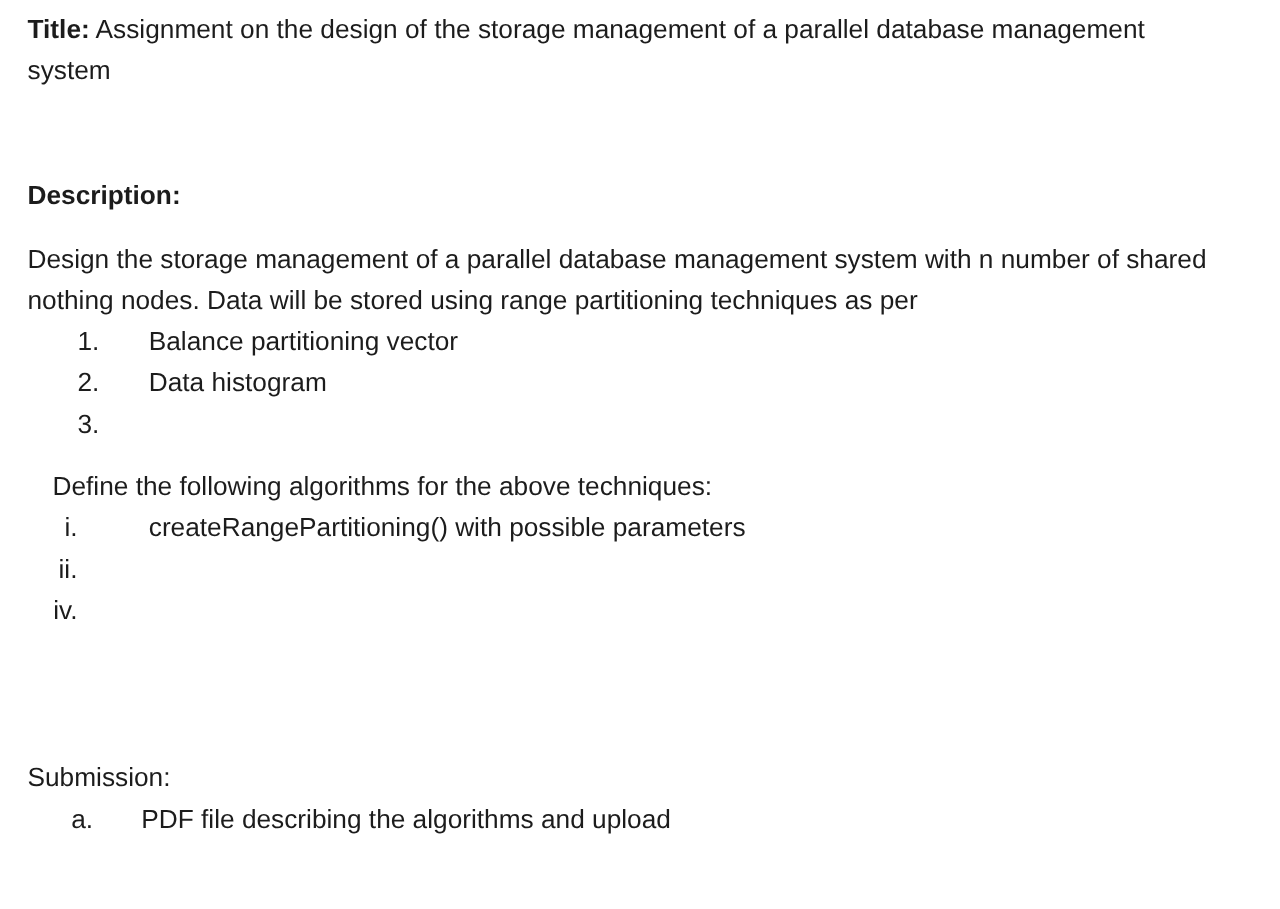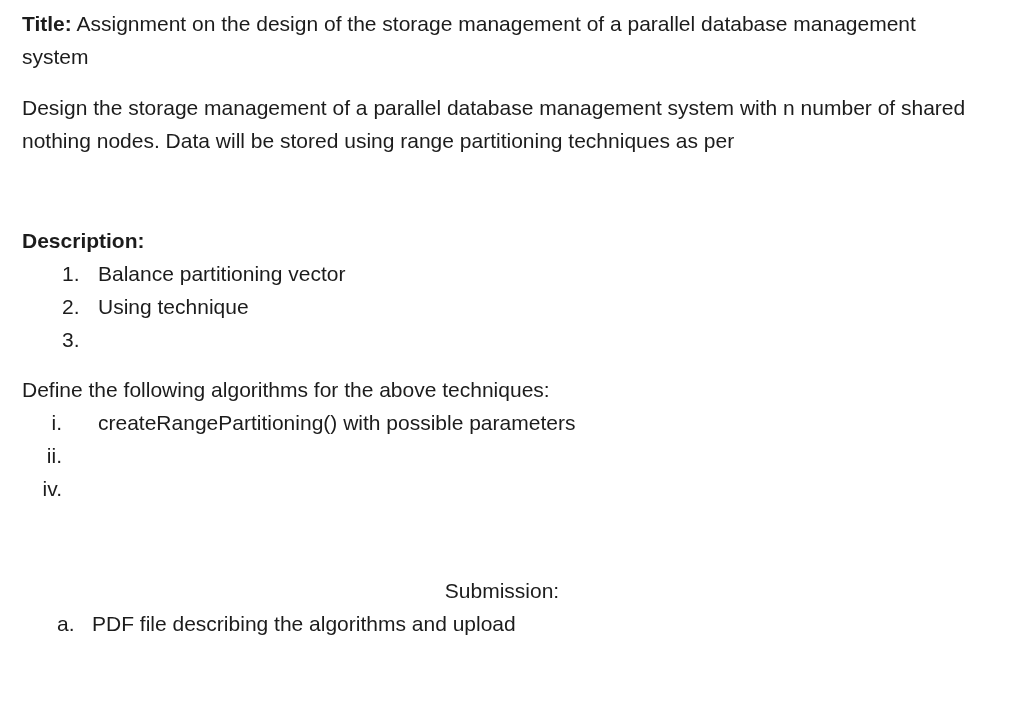--- a/index.html
+++ b/index.html
@@ -28,30 +28,30 @@
   .bold { font-weight: bold; }
   .heading-bold {
     margin: 0;
     font-weight: bold;
   }
   .heading-regular {
     margin: 0;
     font-weight: normal;
   }
   .mt-big { margin-top: 67px; }      
-  .mt-big2 { margin-top: 69px; text-align: center; }     
+  .mt-big2 { margin-top: 101px; }     
   .mt-para { margin-top: 18px; }
-  .mt-para-sm { margin-top: 17px; }
+  .mt-para-sm { margin-top: 17px; margin-left: 20px; }
   .list { margin: 0; }
   .list-row {
     display: flex;
     margin: 0;
   }
   .list-row .marker { flex: 0 0 auto; }
-  .list-row .item-text { flex: 0 1 auto; }
+  .list-row .item-text { flex: 0 1 auto; margin-left: 21px; }
   
   .dec .marker {
     margin-left: 40px;
     width: 36px;
     text-align: left;
   }
   
   .rom .marker {
     width: 40px;
     text-align: right;
@@ -64,32 +64,32 @@
     text-align: left;
   }
 </style>
 </head>
 <body>
 
 <div class="page">
 
   <p class="para"><span class="bold">Title:</span> <span>Assignment on the design of the storage management of a parallel database management system</span></p>
 
+  <p class="para heading-bold mt-big">Description:</p>
+
   <p class="para mt-para">Design the storage management of a parallel database management system with n number of shared nothing nodes. Data will be stored using range partitioning techniques as per</p>
-
-  <p class="para heading-bold mt-big">Description:</p>
 
   <div class="list mt-para">
     <div class="list-row dec">
       <span class="marker">1.</span>
       <span class="item-text">Balance partitioning vector</span>
     </div>
     <div class="list-row dec">
       <span class="marker">2.</span>
-      <span class="item-text">Using technique</span>
+      <span class="item-text">Data histogram</span>
     </div>
     <div class="list-row dec">
       <span class="marker">3.</span>
     </div>
   </div>
 
   <p class="para mt-para-sm">Define the following algorithms for the above techniques:</p>
 
   <div class="list mt-para">
     <div class="list-row rom">

